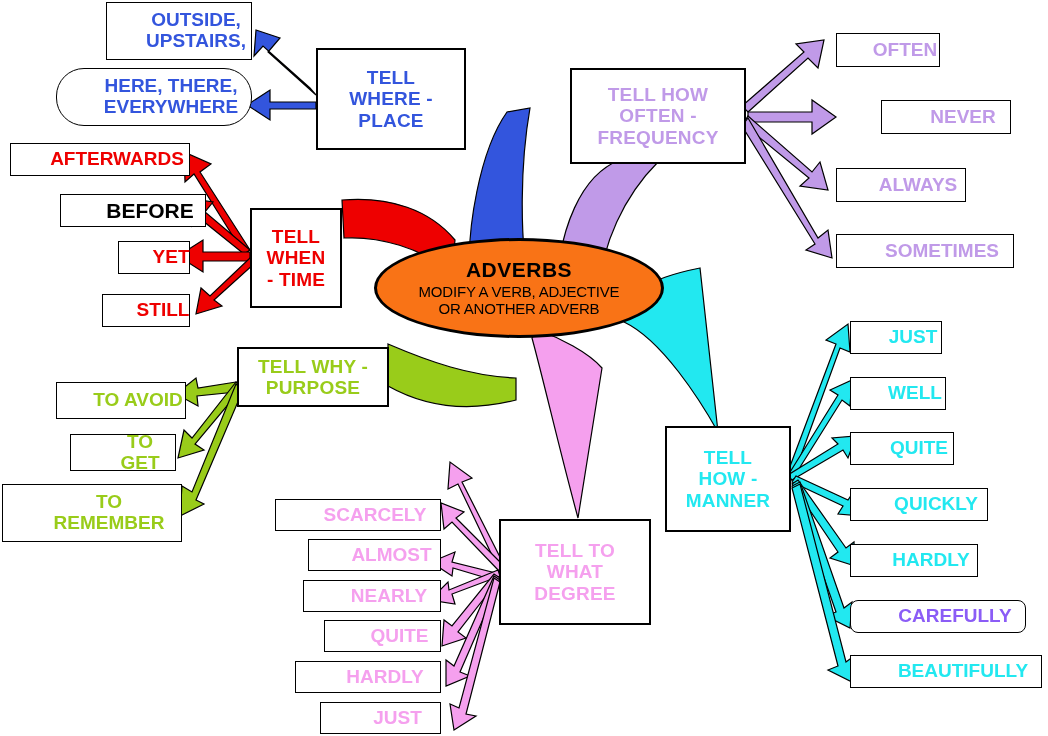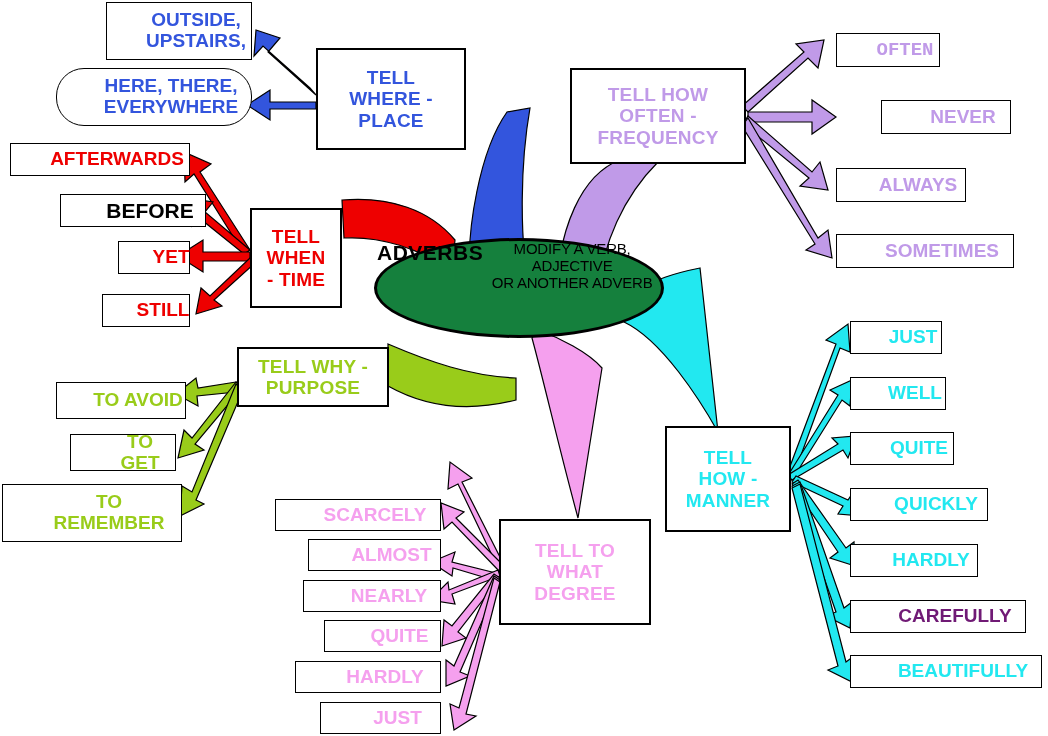--- a/index.html
+++ b/index.html
@@ -49,26 +49,26 @@
     justify-content: center;
     text-align: center;
     font-weight: bold;
     line-height: 1.1;
     white-space: pre-line;
     padding-left: 34px;
   }
   .center-ellipse {
     position: absolute;
     box-sizing: border-box;
-    background: #15803d;
+    background: #f97316;
     border: 3px solid #000000;
     border-radius: 50%;
     display: flex;
-    flex-direction: row;
-    align-items: flex-start;
+    flex-direction: column;
+    align-items: center;
     justify-content: center;
     text-align: center;
   }
   .center-title {
     font-size: 21px;
     font-weight: bold;
     color: #000;
     letter-spacing: 0.5px;
     margin-bottom: 2px;
   }
@@ -163,34 +163,34 @@
 WHEN
 - TIME</div>
   <div class="leaf" style="left:10px; top:143px; width:180px; height:33px; font-size:19px; color:#EE0000;">AFTERWARDS</div>
   <div class="leaf" style="left:60px; top:194px; width:146px; height:33px; font-size:21px; color:#000000;">BEFORE</div>
   <div class="leaf" style="left:118px; top:241px; width:72px; height:33px; font-size:19px; color:#EE0000;">YET</div>
   <div class="leaf" style="left:102px; top:294px; width:88px; height:33px; font-size:19px; color:#EE0000;">STILL</div>
 
   <div class="node" style="left:570px; top:68px; width:176px; height:96px; font-size:19px; color:#C09AE8;">TELL HOW
 OFTEN -
 FREQUENCY</div>
-  <div class="leaf" style="left:836px; top:33px; width:104px; height:34px; font-size:19px; color:#C09AE8;font-family:Liberation Mono, monospace;">OFTEN</div>
+  <div class="leaf" style="left:836px; top:33px; width:104px; height:34px; font-size:19px; color:#C09AE8;">OFTEN</div>
   <div class="leaf" style="left:836px; top:100px; width:130px; height:34px; font-size:19px; color:#C09AE8;margin-left:45px;">NEVER</div>
   <div class="leaf" style="left:836px; top:168px; width:130px; height:34px; font-size:19px; color:#C09AE8;">ALWAYS</div>
   <div class="leaf" style="left:836px; top:234px; width:178px; height:34px; font-size:19px; color:#C09AE8;">SOMETIMES</div>
 
   <div class="node" style="left:665px; top:426px; width:126px; height:106px; font-size:19px; color:#22E8F0;">TELL
 HOW -
 MANNER</div>
   <div class="leaf" style="left:850px; top:321px; width:92px; height:33px; font-size:19px; color:#22E8F0;">JUST</div>
   <div class="leaf" style="left:850px; top:377px; width:96px; height:33px; font-size:19px; color:#22E8F0;">WELL</div>
   <div class="leaf" style="left:850px; top:432px; width:104px; height:33px; font-size:19px; color:#22E8F0;">QUITE</div>
   <div class="leaf" style="left:850px; top:488px; width:138px; height:33px; font-size:19px; color:#22E8F0;">QUICKLY</div>
   <div class="leaf" style="left:850px; top:544px; width:128px; height:33px; font-size:19px; color:#22E8F0;">HARDLY</div>
-  <div class="leaf" style="left:850px; top:600px; width:176px; height:33px; font-size:19px; color:#701a75;">CAREFULLY</div>
+  <div class="leaf" style="left:850px; top:600px; width:176px; height:33px; font-size:19px; color:#8b5cf6;border-radius:8px;">CAREFULLY</div>
   <div class="leaf" style="left:850px; top:655px; width:192px; height:33px; font-size:19px; color:#22E8F0;">BEAUTIFULLY</div>
 
   <div class="node" style="left:499px; top:519px; width:152px; height:106px; font-size:19px; color:#F5A0EE;">TELL TO
 WHAT
 DEGREE</div>
   <div class="leaf" style="left:275px; top:499px; width:166px; height:32px; font-size:19px; color:#F5A0EE;">SCARCELY</div>
   <div class="leaf" style="left:308px; top:539px; width:133px; height:32px; font-size:19px; color:#F5A0EE;">ALMOST</div>
   <div class="leaf" style="left:303px; top:580px; width:138px; height:32px; font-size:19px; color:#F5A0EE;">NEARLY</div>
   <div class="leaf" style="left:324px; top:620px; width:117px; height:32px; font-size:19px; color:#F5A0EE;">QUITE</div>
   <div class="leaf" style="left:295px; top:661px; width:146px; height:32px; font-size:19px; color:#F5A0EE;">HARDLY</div>

